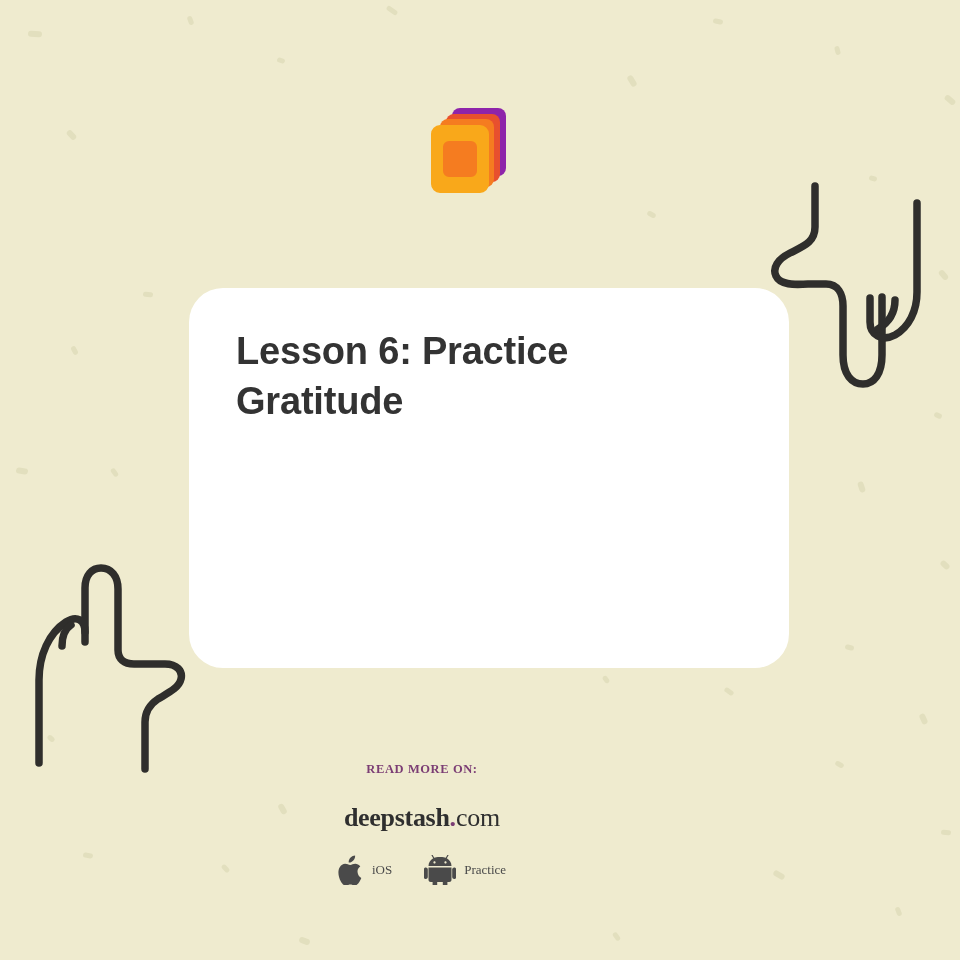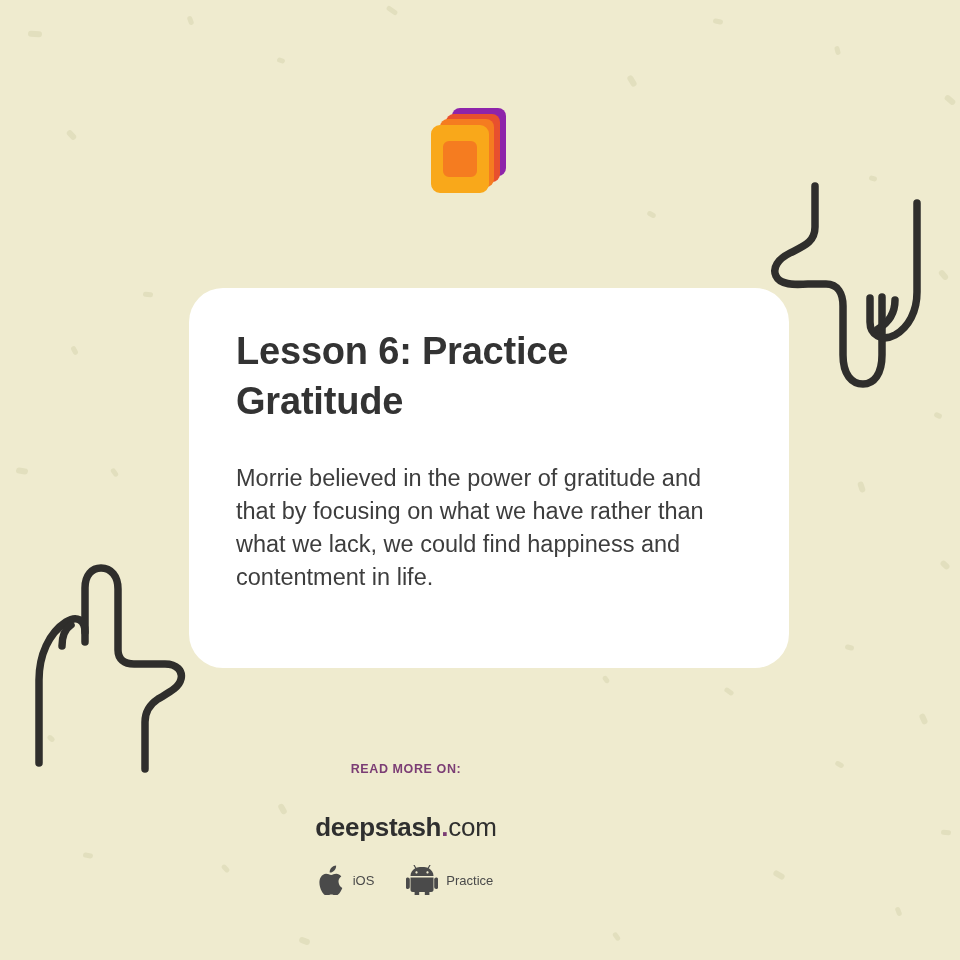--- a/index.html
+++ b/index.html
@@ -101,35 +101,36 @@
     font-size: 23.5px;
     line-height: 33px;
     color: #3d3d3d;
     font-weight: normal;
     max-width: 515px;
   }
 
   
   #footer {
     position: absolute;
-    left: 0;
+    left: 16px;
     top: 762px;
     width: 812px;
     z-index: 4;
     text-align: center;
+    font-family: Liberation Serif, serif;
   }
   #read-more-on {
     font-size: 12.5px;
     font-weight: bold;
     letter-spacing: 0.6px;
     color: #7b3d74;
     margin: 0;
   }
   #brand {
-    margin: 36px 0 0 0;
+    margin: 26px 0 0 0;
     font-size: 26px;
     color: #2f2f2f;
     letter-spacing: -0.2px;
     white-space: nowrap;
   }
   #brand-name {
     font-weight: bold;
     letter-spacing: -0.3px;
   }
   #brand-dot {
@@ -221,21 +222,20 @@
       <path d="M30,2 h38 a8,8 0 0 1 8,8 v52 a8,8 0 0 1 -8,8 h-38 a8,8 0 0 1 -8,-8 v-52 a8,8 0 0 1 8,-8 z" fill="#8e24aa"></path>
       <path d="M24,8 h38 a8,8 0 0 1 8,8 v52 a8,8 0 0 1 -8,8 h-38 a8,8 0 0 1 -8,-8 v-52 a8,8 0 0 1 8,-8 z" fill="#e8502e"></path>
       <path d="M18,13 h38 a8,8 0 0 1 8,8 v52 a8,8 0 0 1 -8,8 h-38 a8,8 0 0 1 -8,-8 v-52 a8,8 0 0 1 8,-8 z" fill="#f57c20"></path>
       <path d="M10,19 h40 a9,9 0 0 1 9,9 v50 a9,9 0 0 1 -9,9 h-40 a9,9 0 0 1 -9,-9 v-50 a9,9 0 0 1 9,-9 z
                M19,35 h22 a6,6 0 0 1 6,6 v24 a6,6 0 0 1 -6,6 h-22 a6,6 0 0 1 -6,-6 v-24 a6,6 0 0 1 6,-6 z" fill="#f9a81a" fill-rule="evenodd"></path>
     </svg>
   </div>
 
   <div id="card">
     <h1 id="card-title">Lesson 6: Practice Gratitude</h1>
-    <p id="card-body">Morrie believed in the power of gratitude and that by focusing on what we have rather than what we lack, we could find happiness and contentment in life.</p>
   </div>
 
   <div id="footer">
     <div id="read-more-on">READ MORE ON:</div>
 
     <div id="brand">
       <span id="brand-name">deepstash</span><span id="brand-dot">.</span><span id="brand-tld">com</span>
     </div>
 
     <div id="stores">

